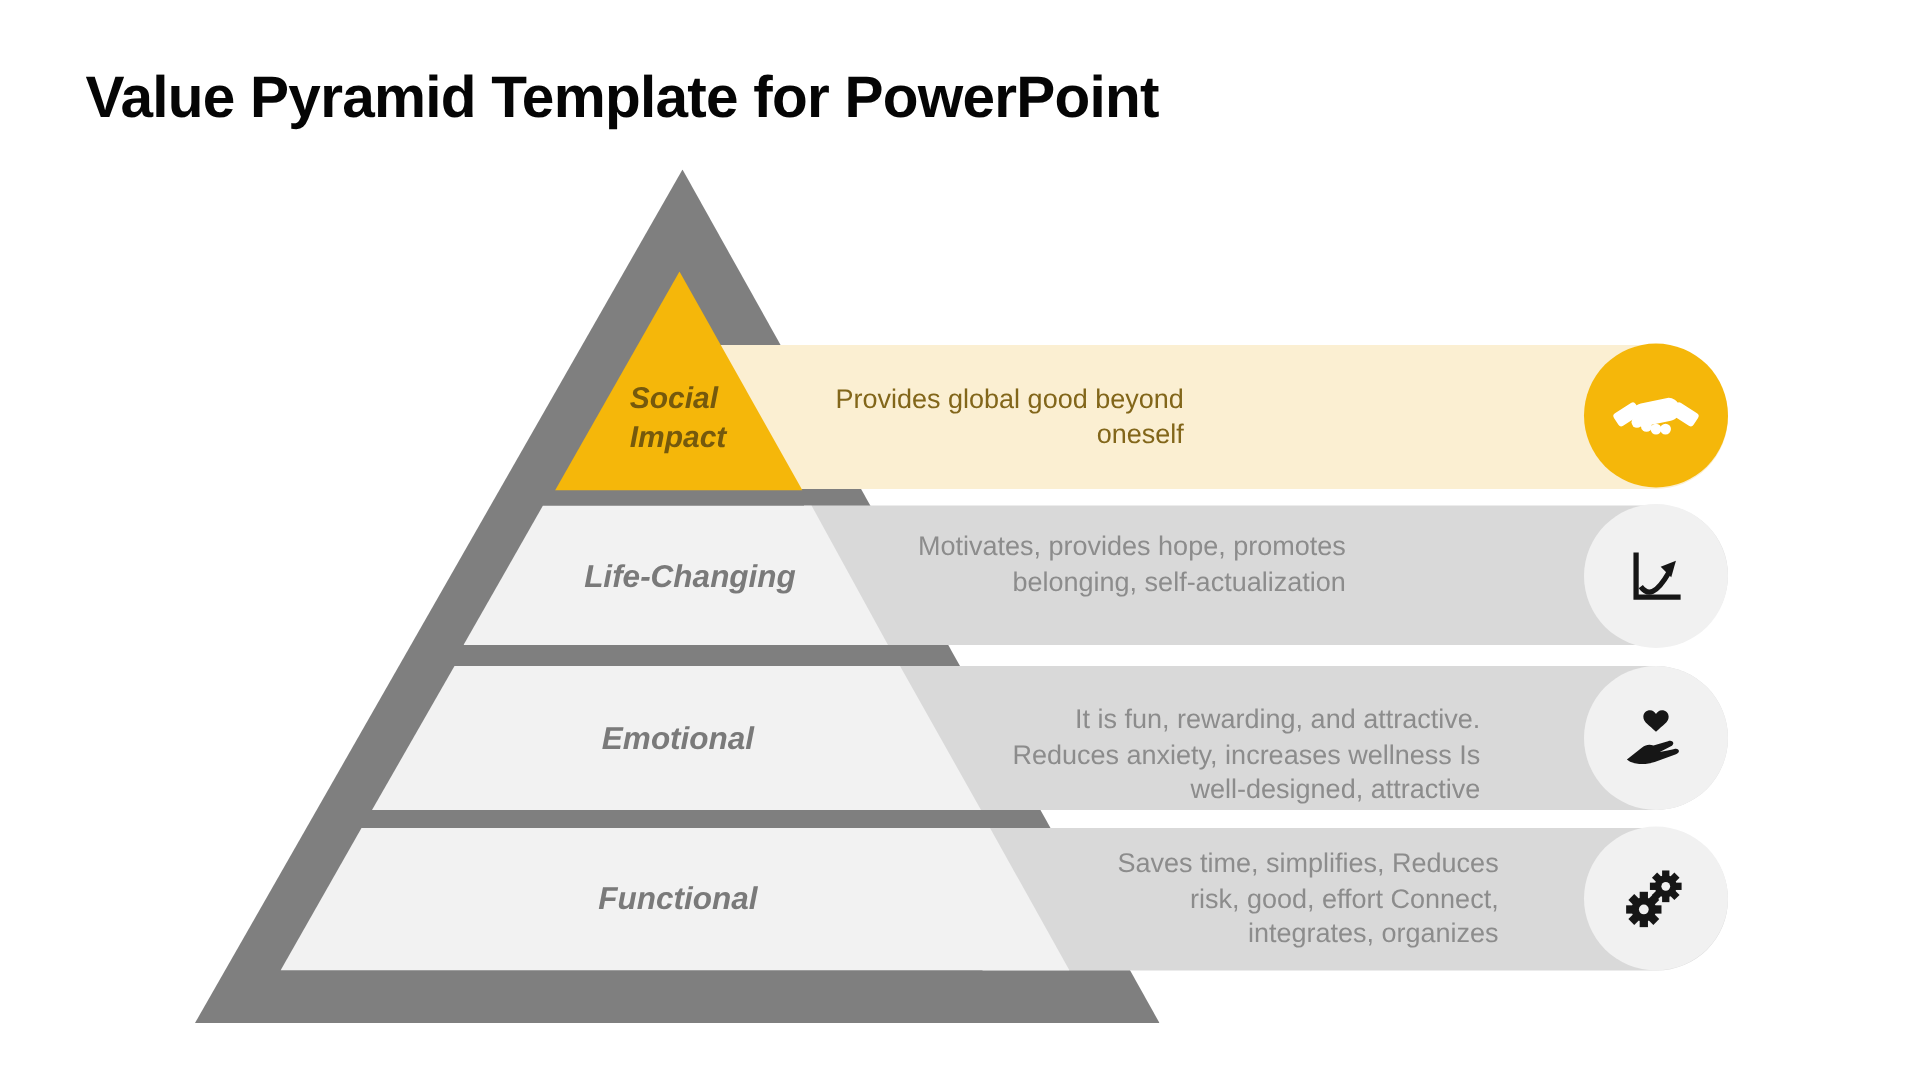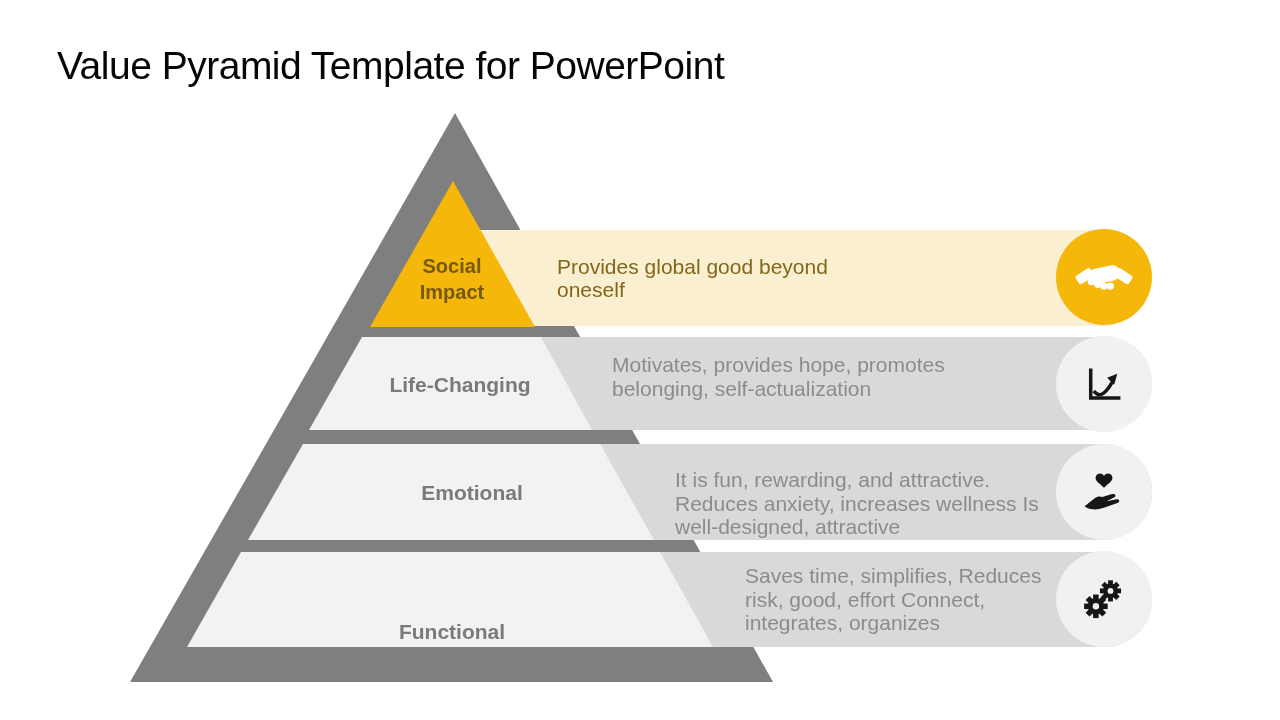--- a/index.html
+++ b/index.html
@@ -4,21 +4,21 @@
 <style>
   html,body{margin:0;padding:0;background:#fff;}
   #slide{
     position:relative;width:1280px;height:720px;background:#ffffff;overflow:hidden;
     font-family:"Liberation Sans", sans-serif;
   }
   .abs{position:absolute;}
   
   #slide-title{
     left:57px;top:44px;font-size:39px;line-height:1.15;color:#050505;
-    letter-spacing:-0.5px;font-weight:400;
+    letter-spacing:-0.5px;font-weight:700;
   }
   
   #pyramid-outline{
     left:0;top:0;width:1280px;height:720px;background:#7F7F7F;
     clip-path:polygon(455px 113px,130px 682px,773px 682px);
   }
   
   .bar{position:absolute;}
   #bar-1{left:480px;top:230px;width:672px;height:96px;background:#FBEFD2;border-radius:0 48px 48px 0;}
   #bar-2{left:536px;top:337px;width:616px;height:93px;background:#D9D9D9;border-radius:0 46.5px 46.5px 0;}
@@ -26,30 +26,30 @@
   #bar-4{left:655px;top:552px;width:497px;height:95px;background:#D9D9D9;border-radius:0 47.5px 47.5px 0;}
   
   .segment{position:absolute;left:0;top:0;width:1280px;height:720px;}
   #segment-1{background:#F5B70A;clip-path:polygon(453px 181px,370px 327px,535px 327px);}
   #segment-2{background:#F2F2F2;clip-path:polygon(362px 337px,541px 337px,592px 430px,309px 430px);}
   #segment-3{background:#F2F2F2;clip-path:polygon(303px 444px,600px 444px,654px 540px,248px 540px);}
   #segment-4{background:#F2F2F2;clip-path:polygon(241px 552px,660px 552px,713px 647px,187px 647px);}
   
   .level-label{
     position:absolute;transform:translate(-50%,-50%);
-    font-weight:bold;font-size:21px;color:#7A7A7A;text-align:center;white-space:pre-line;
+    font-weight:bold;font-size:21px;color:#7A7A7A;text-align:left;white-space:pre-line;font-style:italic;
   }
   #label-1{left:452px;top:279px;font-size:20px;line-height:26px;color:#75590D;}
   #label-2{left:460px;top:385px;}
-  #label-3{left:452px;top:493px;margin-left:20px;}
-  #label-4{left:452px;top:600px;margin-top:32px;}
+  #label-3{left:452px;top:493px;}
+  #label-4{left:452px;top:600px;}
   
   .desc{
     position:absolute;display:flex;align-items:center;
-    font-size:21px;line-height:23.5px;color:#8C8C8C;white-space:pre-line;
+    font-size:18px;line-height:23.5px;color:#8C8C8C;white-space:pre-line;text-align:right;
   }
   #desc-1{left:557px;top:230px;height:96px;color:#82661A;}
   #desc-2{left:612px;top:337px;height:79px;}
   #desc-3{left:675px;top:444px;height:119px;}
   #desc-4{left:745px;top:552px;height:95px;}
   
   .icon-circle{
     position:absolute;width:96px;height:96px;border-radius:50%;
     display:flex;align-items:center;justify-content:center;
   }

